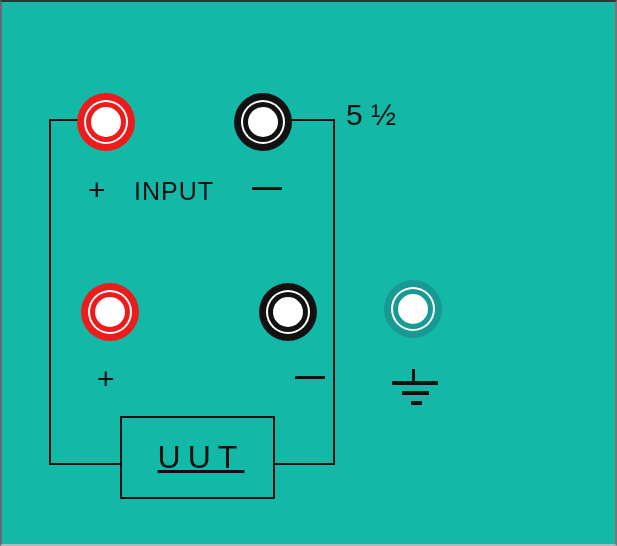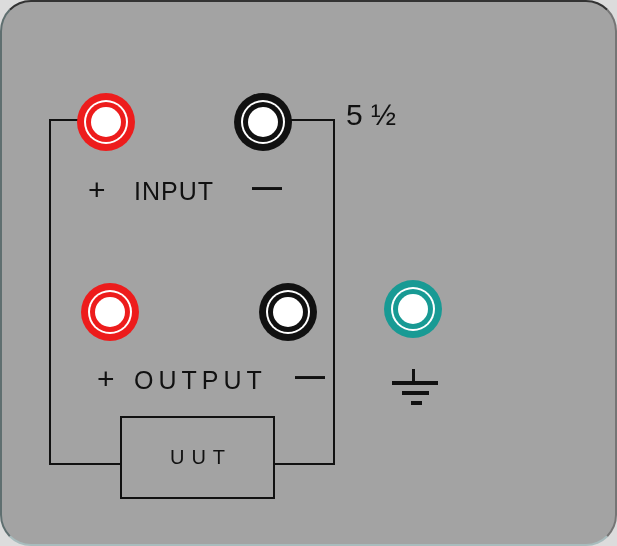--- a/index.html
+++ b/index.html
@@ -5,28 +5,27 @@
   html, body { margin: 0; padding: 0; }
   body {
     font-family: "Liberation Sans", sans-serif;
     background: #dcdcdc;
   }
   #canvas {
     position: relative;
     width: 617px;
     height: 546px;
     box-sizing: border-box;
-    background: #a3a3a3;
+    background: #14b8a6;
     border-top: 2px solid #333333;
     border-left: 2px solid #5f6f70;
     border-right: 2px solid #757575;
     border-bottom: 2px solid #a8bcbd;
     overflow: hidden;
     color: #111111;
-    border-radius: 31px;
   }
 
   
   .jack {
     position: absolute;
     width: 30px;
     height: 30px;
     border-radius: 50%;
     background: #ffffff;
   }
@@ -56,23 +55,24 @@
     position: absolute;
     left: 118px; top: 414px;
     width: 155px; height: 83px;
     box-sizing: border-box;
     border: 2px solid #111111;
     display: flex;
     align-items: center;
     justify-content: center;
   }
   #uut-box .uut-text {
-    font-size: 20px;
+    font-size: 32px;
     letter-spacing: 7px;
     padding-left: 7px; 
+    text-decoration: underline;
   }
 
   
   .gnd { position: absolute; background: #111111; }
 </style>
 </head>
 <body>
 
 <div id="canvas">
 
@@ -92,21 +92,20 @@
 
   <div class="lbl" id="dvm-label" style="left:344px; top:92px;">
     <div>5 ½</div>
   </div>
 
   <span class="lbl sign" style="left:86px; top:173px;">+</span>
   <span class="lbl" id="input-label" style="left:132px; top:177px;">INPUT</span>
   <span class="lbl sign dash" style="left:250px; top:170px;">—</span>
 
   <span class="lbl sign" style="left:95px; top:362px;">+</span>
-  <span class="lbl" id="output-label" style="left:132px; top:366px;">OUTPUT</span>
   <span class="lbl sign dash" style="left:293px; top:359px;">—</span>
 
   <div>
     <div class="gnd" style="left:410px; top:367px; width:3px;  height:14px;"></div>
     <div class="gnd" style="left:390px; top:379px; width:46px; height:4px;"></div>
     <div class="gnd" style="left:400px; top:389px; width:27px; height:4px;"></div>
     <div class="gnd" style="left:409px; top:399px; width:11px; height:4px;"></div>
   </div>
 
   <div id="uut-box">

